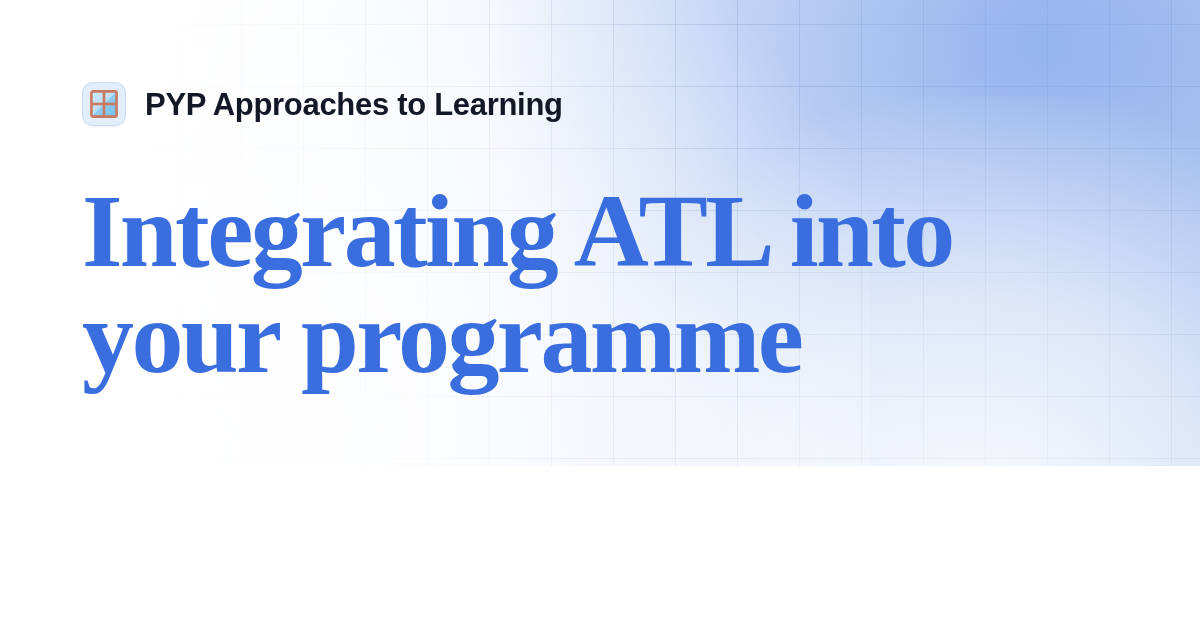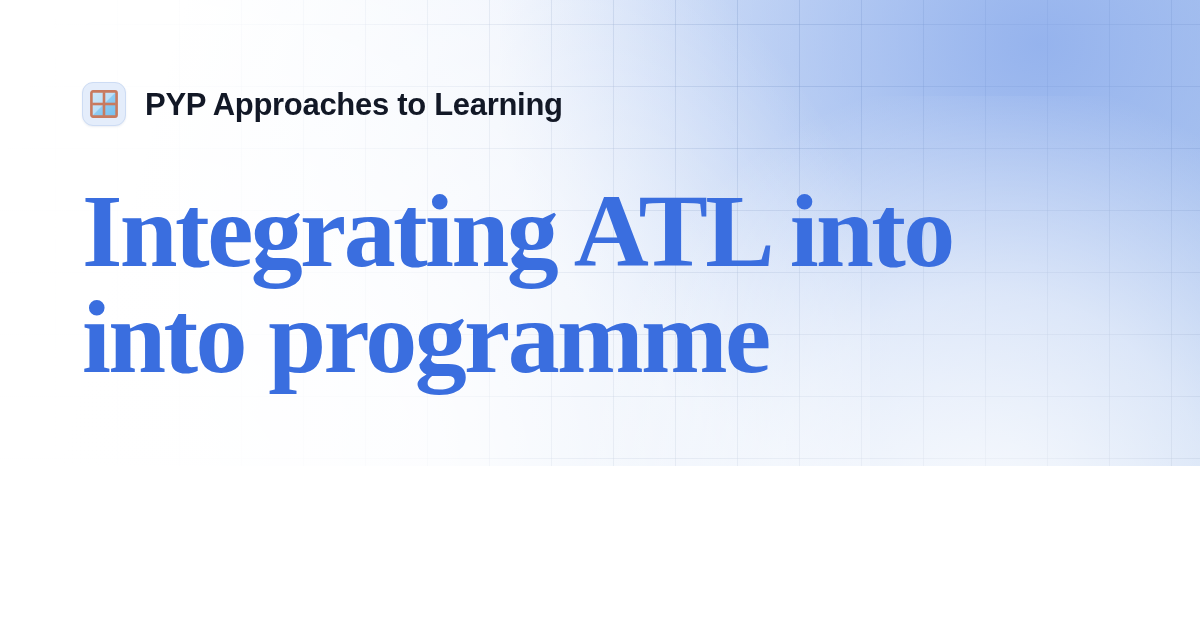--- a/index.html
+++ b/index.html
@@ -181,17 +181,17 @@
             <line x1="2.2" y1="14" x2="25.8" y2="14" stroke="#c87a5e" stroke-width="2.6"></line>
           </svg>
         </span>
       </div>
 
       <div class="brand-label">PYP Approaches to Learning</div>
     </div>
 
     <h1 class="headline">
       <span class="ln">Integrating ATL into</span>
-      <span class="ln">into programme</span>
+      <span class="ln">your programme</span>
     </h1>
 
   </div>
 </div>
 
 </body></html>

